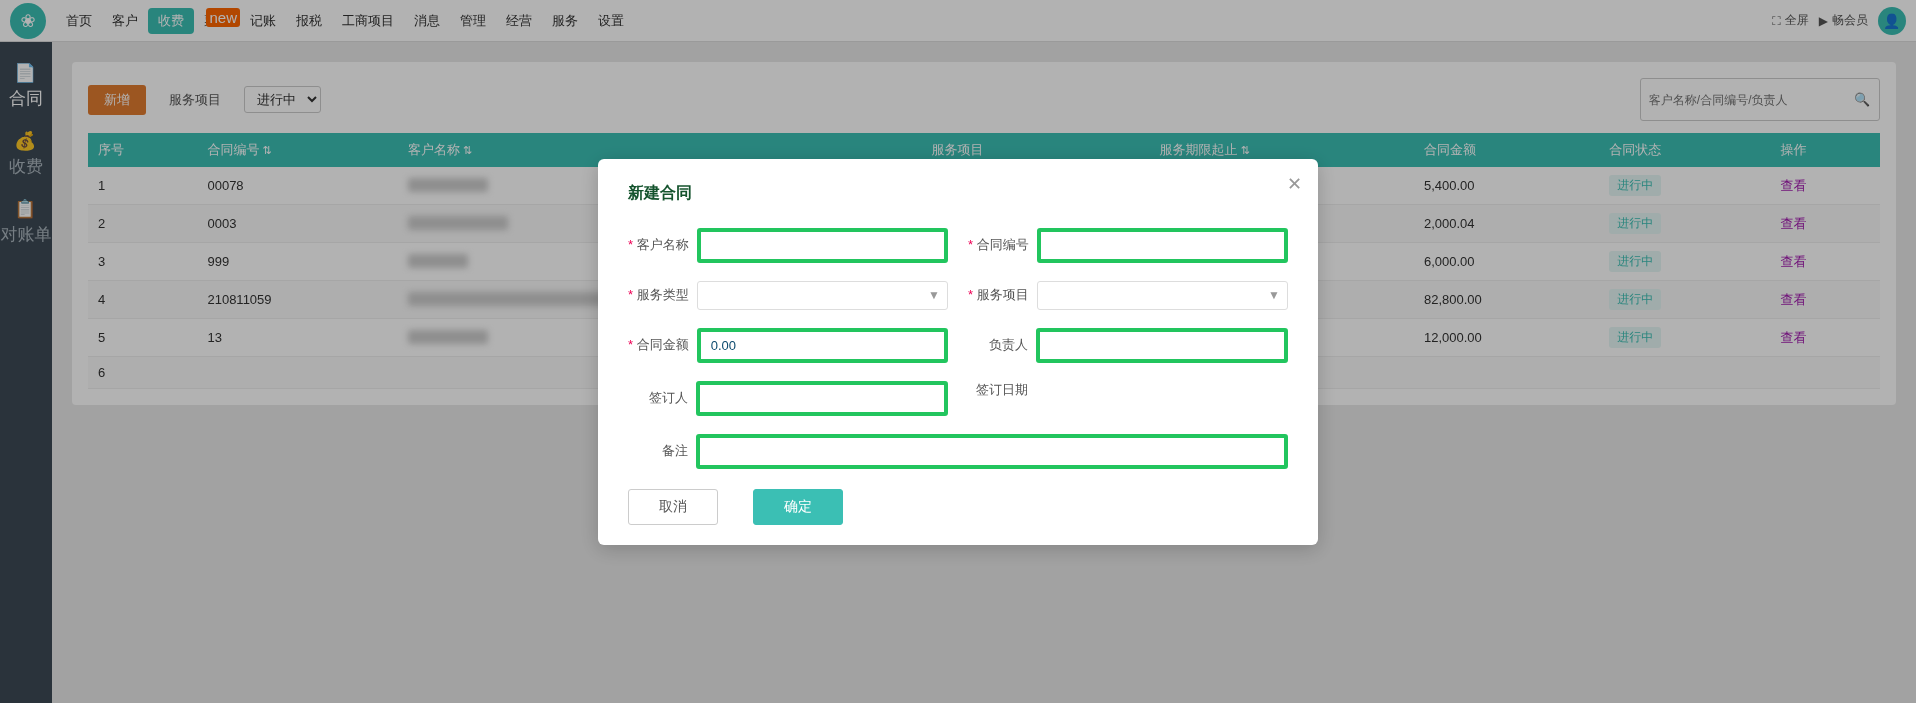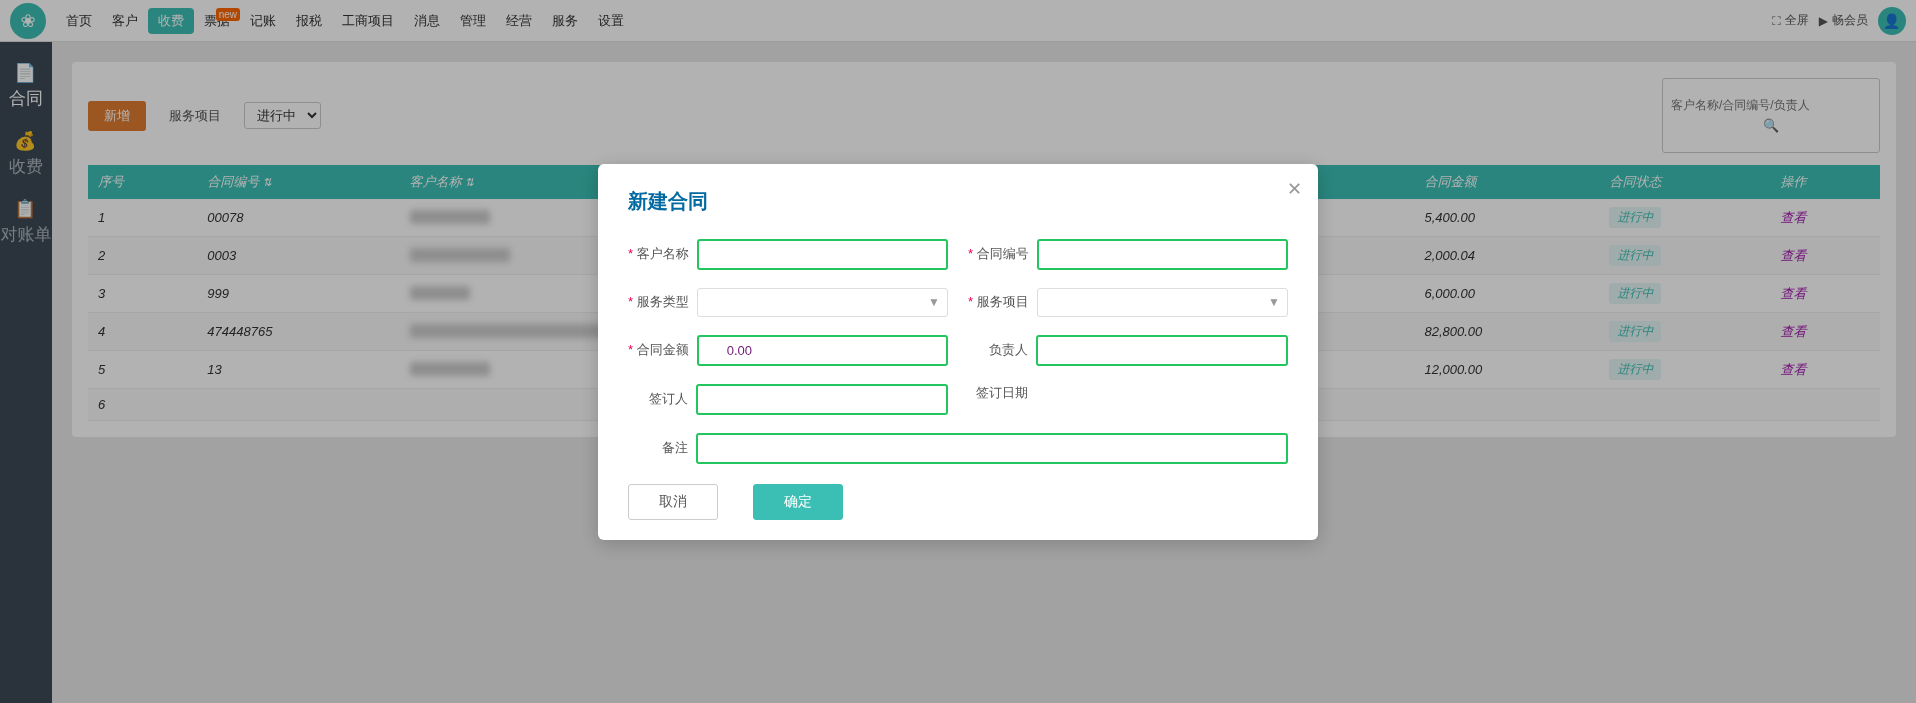--- a/index.html
+++ b/index.html
@@ -18,21 +18,21 @@
       color: #fff; font-size: 18px; margin-right: 10px; flex-shrink: 0;
     }
     .top-nav .nav-items { display: flex; align-items: center; flex: 1; }
     .top-nav .nav-item {
       padding: 4px 10px; cursor: pointer; color: #333; border-radius: 3px;
       font-size: 13px; position: relative;
     }
     .top-nav .nav-item.active { background: #3bbfb4; color: #fff; border-radius: 4px; }
     .top-nav .nav-badge {
       position: absolute; top: 0; right: 0;
-      background: #ff6600; color: #fff; font-size: 10px;
+      background: #ff6600; color: #fff; font-size: 15px;
       padding: 1px 3px; border-radius: 3px;
     }
     .top-nav .nav-right {
       display: flex; align-items: center; gap: 10px; margin-left: auto;
     }
     .top-nav .nav-right-item {
       display: flex; align-items: center; gap: 4px; color: #555; font-size: 12px; cursor: pointer;
     }
     .top-nav .avatar {
       width: 28px; height: 28px; border-radius: 50%; background: #3bbfb4;
@@ -71,29 +71,29 @@
       background: #e07b30; color: #fff; border: none; padding: 6px 16px;
       border-radius: 3px; cursor: pointer; font-size: 13px;
     }
     .table-filter-label { color: #555; font-size: 13px; }
     .table-filter-select {
       border: 1px solid #ccc; border-radius: 3px; padding: 4px 8px;
       font-size: 13px; color: #333; background: #fff; cursor: pointer;
     }
     .search-box {
       display: flex; align-items: center; border: 1px solid #ccc;
-      border-radius: 3px; padding: 19px 8px; margin-left: auto; gap: 6px; flex-direction: column;
+      border-radius: 3px; padding: 13px 8px; margin-left: auto; gap: 6px;
     }
     .search-box input {
       border: none; outline: none; font-size: 12px; color: #555;
       width: 200px; background: transparent;
     }
 
     
-    .data-table { width: 100%; border-collapse: collapse; font-style: italic; }
+    .data-table { width: 100%; border-collapse: collapse; }
     .data-table thead tr { background: #3bbfb4; color: #fff; }
     .data-table thead th {
       padding: 8px 10px; text-align: left; font-weight: normal; font-size: 13px;
     }
     .data-table thead th.sortable::after { content: " ⇅"; font-size: 11px; }
     .data-table tbody tr { border-bottom: 1px solid #eee; }
     .data-table tbody tr:nth-child(even) { background: #f9f9f9; }
     .data-table tbody td { padding: 8px 10px; color: #333; font-size: 13px; }
     .data-table tbody td.action { color: #a21caf; cursor: pointer; }
     .status-badge {
@@ -111,39 +111,39 @@
     .modal-overlay {
       position: fixed; top: 0; left: 0; right: 0; bottom: 0;
       background: rgba(0,0,0,0.3); z-index: 200;
       display: flex; align-items: center; justify-content: center;
     }
     .modal {
       background: #fff; border-radius: 6px; width: 720px;
       padding: 24px 30px 20px; position: relative; box-shadow: 0 4px 20px rgba(0,0,0,0.2);
     }
     .modal-title {
-      font-size: 20px; font-weight: bold; color: #0369a1; margin-bottom: 24px;
+      font-size: 16px; font-weight: bold; color: #14532d; margin-bottom: 24px;
     }
     .modal-close {
       position: absolute; top: 14px; right: 16px; cursor: pointer;
       color: #999; font-size: 18px;
     }
     .form-row {
       display: flex; gap: 20px; margin-bottom: 18px; align-items: flex-start;
     }
     .form-group {
       flex: 1; display: flex; align-items: center; gap: 8px;
     }
     .form-label {
       font-size: 13px; color: #555; white-space: nowrap; min-width: 60px; text-align: right;
     }
     .form-label.required::before { content: "* "; color: #e05; }
     .form-input {
-      flex: 1; border: 2px solid #22c55e; border-radius: 3px;
-      padding: 6px 28px; font-size: 13px; color: #701a75; outline: none;
+      flex: 1; border: 4px solid #22c55e; border-radius: 3px;
+      padding: 6px 10px; font-size: 13px; color: #0c4a6e; outline: none;
     }
     .form-select-wrap {
       flex: 1; position: relative;
     }
     .form-select {
       width: 100%; border: 1px solid #ddd; border-radius: 3px;
       padding: 6px 28px 6px 10px; font-size: 13px; color: #333;
       outline: none; appearance: none; background: #fff; cursor: pointer;
     }
     .form-select-arrow {
@@ -277,21 +277,21 @@
           <td>999</td>
           <td><span class="blurred" style="width:60px;">&nbsp;&nbsp;&nbsp;&nbsp;&nbsp;&nbsp;</span></td>
           <td>小规模记账</td>
           <td>202305-202404</td>
           <td>6,000.00</td>
           <td><span class="status-badge">进行中</span></td>
           <td class="action">查看</td>
         </tr>
         <tr>
           <td>4</td>
-          <td>474448765</td>
+          <td>210811059</td>
           <td><span class="blurred" style="width:200px;">&nbsp;&nbsp;&nbsp;&nbsp;&nbsp;&nbsp;&nbsp;&nbsp;&nbsp;&nbsp;&nbsp;&nbsp;&nbsp;&nbsp;&nbsp;&nbsp;&nbsp;&nbsp;&nbsp;&nbsp;&nbsp;&nbsp;&nbsp;&nbsp;</span></td>
           <td>一般纳税人...</td>
           <td>201807-202403</td>
           <td>82,800.00</td>
           <td><span class="status-badge">进行中</span></td>
           <td class="action">查看</td>
         </tr>
         <tr>
           <td>5</td>
           <td>13</td>

